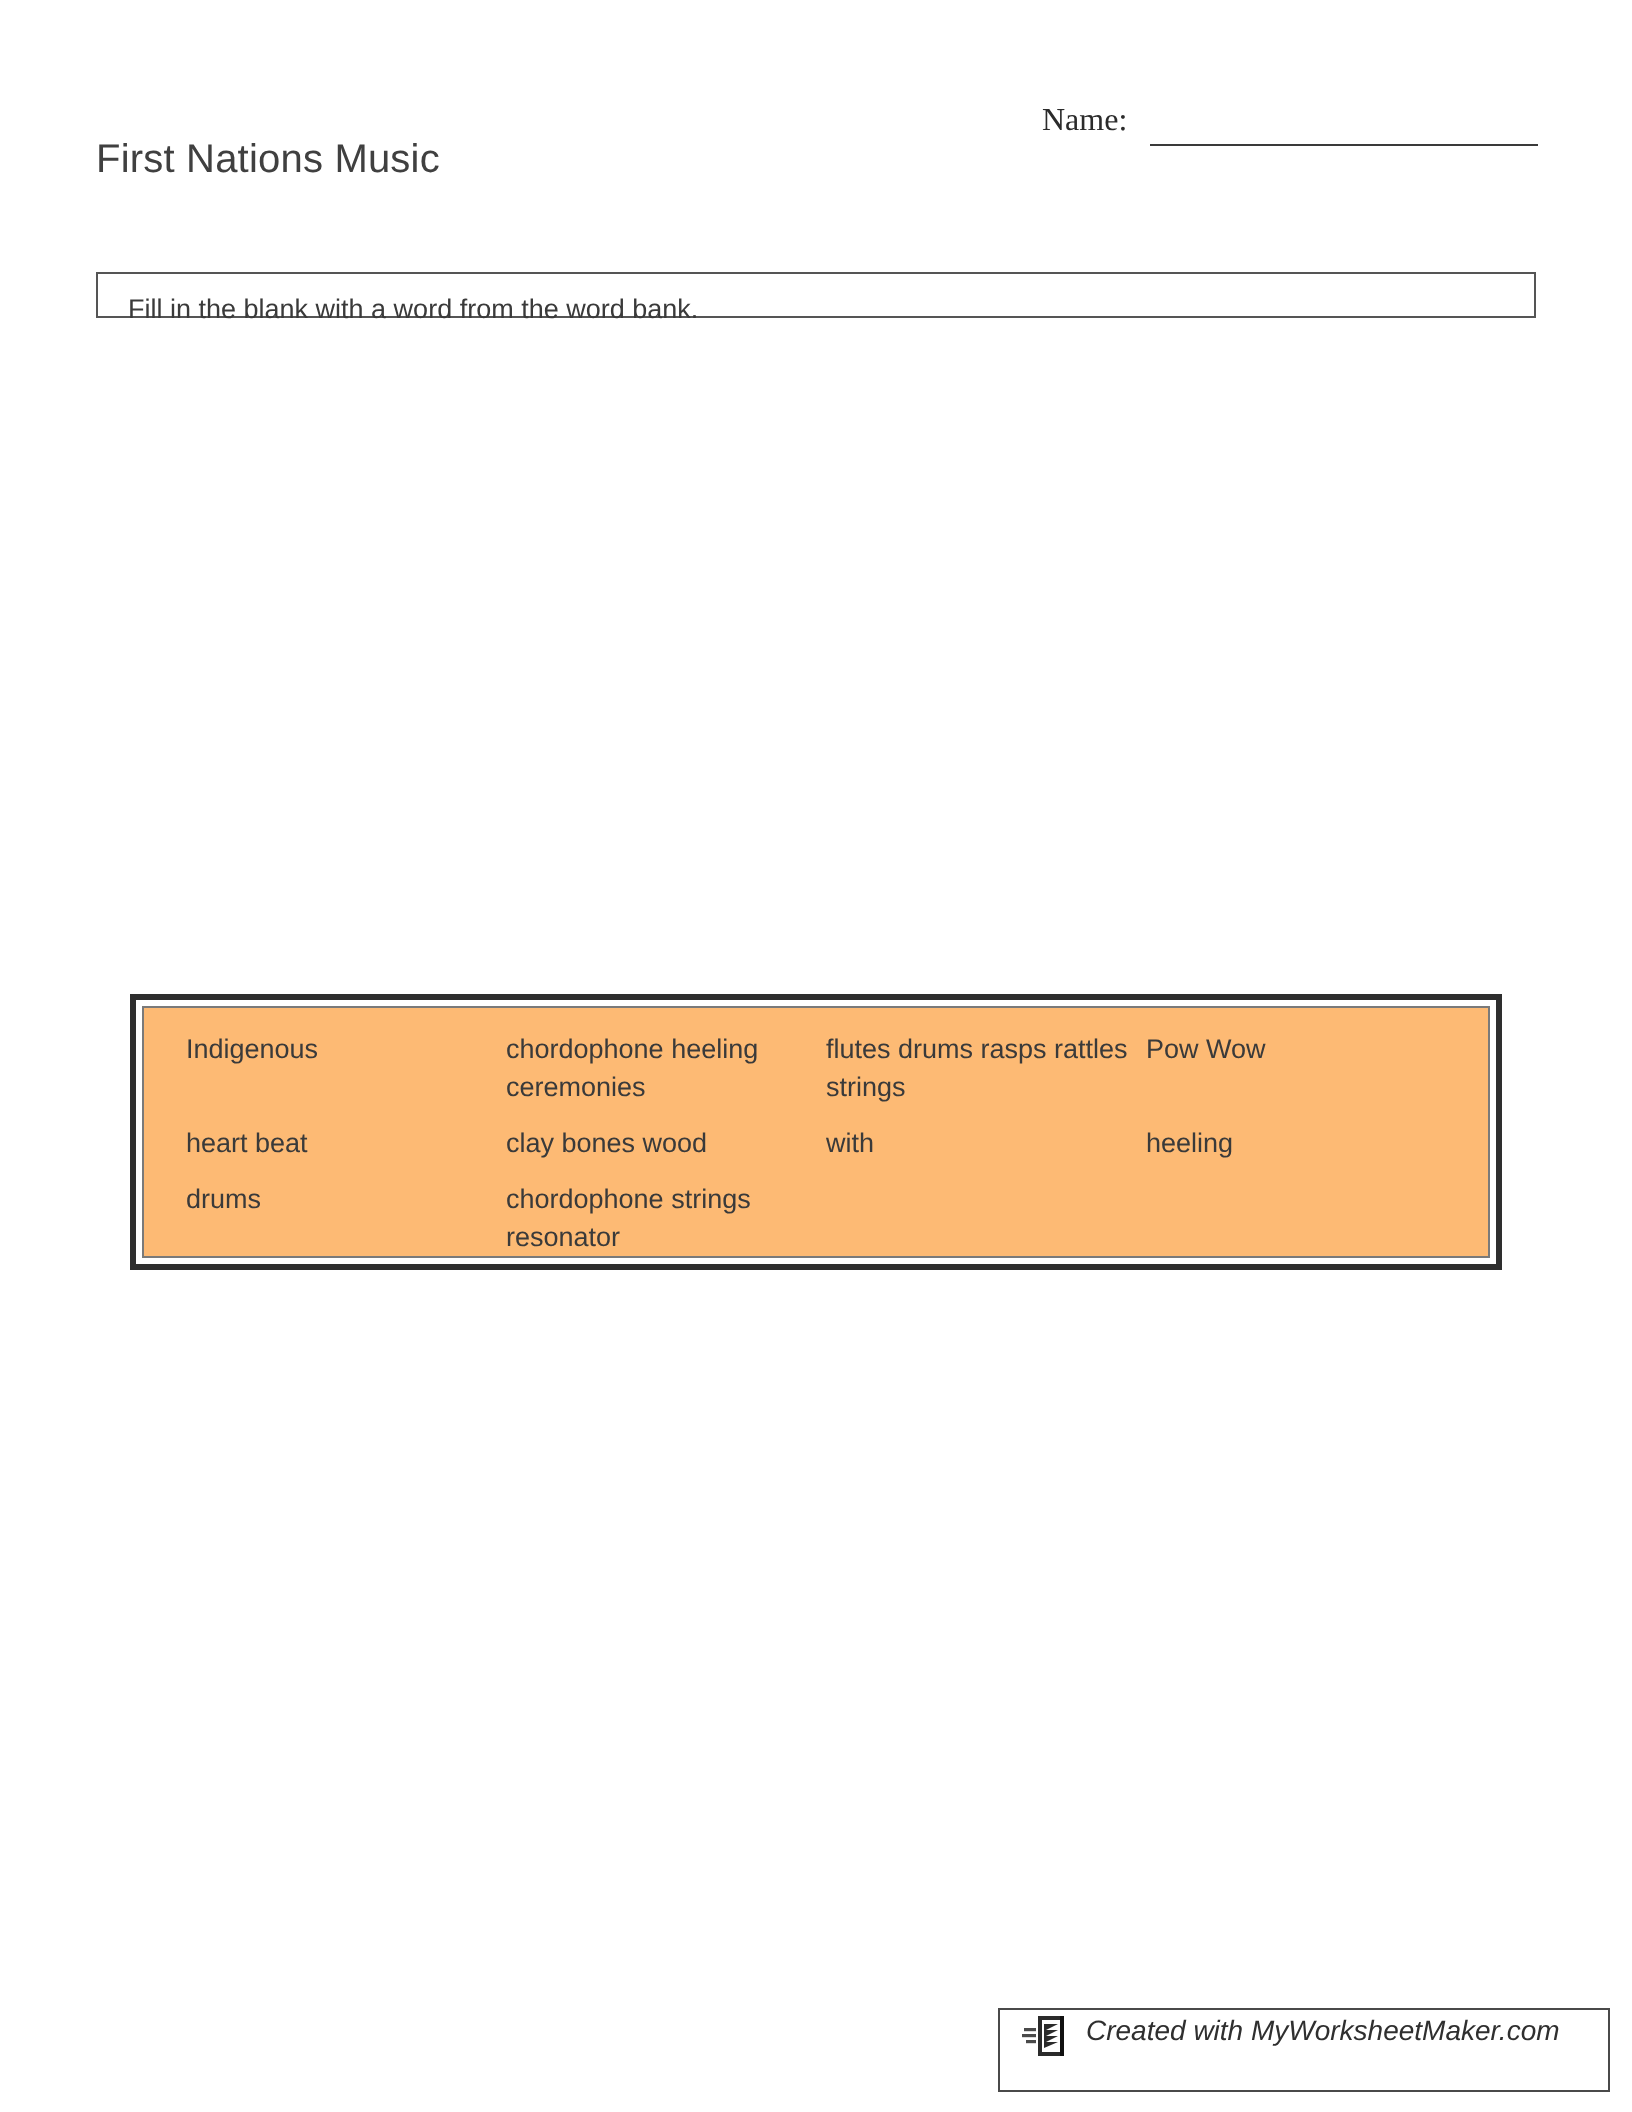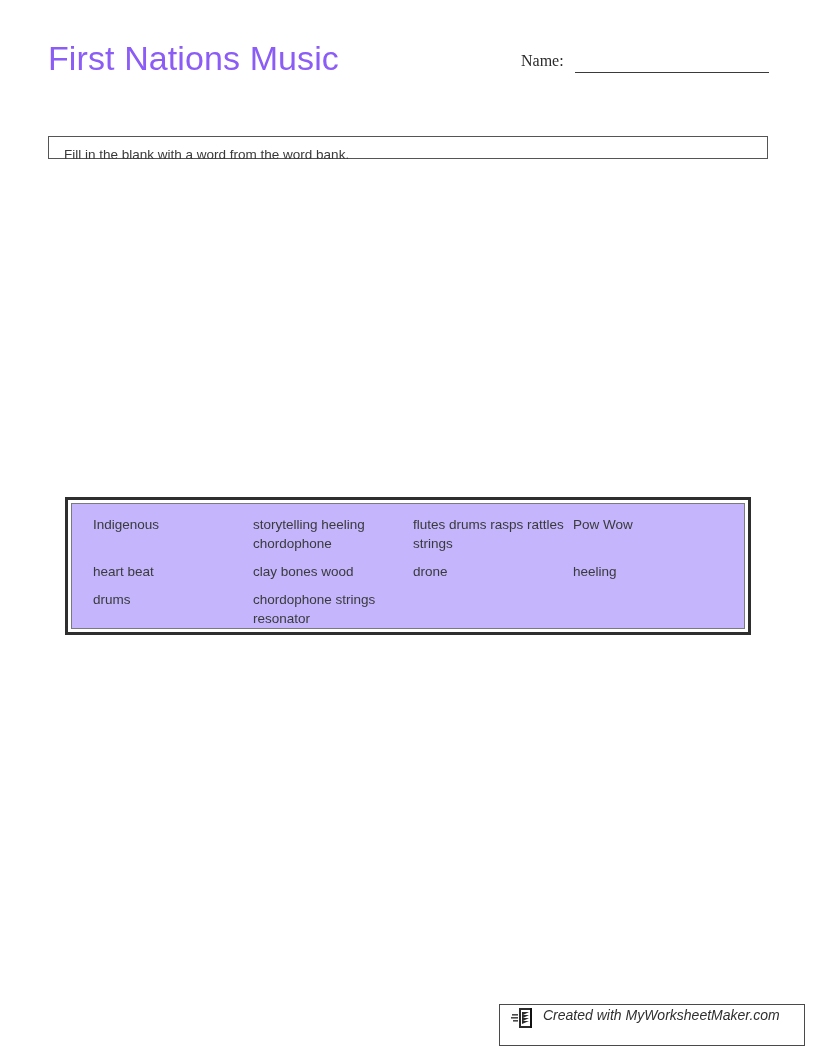--- a/index.html
+++ b/index.html
@@ -29,26 +29,26 @@
   .header {
     position: absolute;
     left: 0;
     top: 0;
     width: 816px;
     height: 110px;
   }
   .worksheet-title {
     position: absolute;
     left: 48px;
-    top: 38px;
-    font-size: 34px;
+    top: 60px;
+    font-size: 20px;
     font-weight: 300;
     line-height: 40px;
     letter-spacing: 0.1px;
-    color: #8b5cf6;
+    color: #404040;
     white-space: nowrap;
   }
   .name-block {
     position: absolute;
     left: 521px;
     top: 50px;
     width: 250px;
     height: 30px;
   }
   .name-label {
@@ -112,21 +112,21 @@
     border: 3px solid #2e2e2e;
     background: #ffffff;
     padding: 3px;
   }
   .wordbank-inner {
     position: relative;
     width: 100%;
     height: 100%;
     box-sizing: border-box;
     border: 1px solid #7a7a7a;
-    background: #c4b5fd;
+    background: #fdba74;
   }
   .wordbank-grid {
     position: absolute;
     left: 0;
     top: 0;
     width: 100%;
     height: 100%;
     display: grid;
     grid-template-columns: repeat(4, 160px);
     grid-auto-rows: min-content;
@@ -196,26 +196,26 @@
   <div class="instruction-box">
     <span class="instruction-text">Fill in the blank with a word from the word bank.</span>
   </div>
 
   <div class="questions-area"></div>
 
   <div class="wordbank">
     <div class="wordbank-inner">
       <div class="wordbank-grid">
         <div class="wordbank-cell">Indigenous</div>
-        <div class="wordbank-cell">storytelling heeling chordophone</div>
+        <div class="wordbank-cell">chordophone heeling ceremonies</div>
         <div class="wordbank-cell">flutes drums rasps rattles strings</div>
         <div class="wordbank-cell">Pow Wow</div>
         <div class="wordbank-cell">heart beat</div>
         <div class="wordbank-cell">clay bones wood</div>
-        <div class="wordbank-cell">drone</div>
+        <div class="wordbank-cell">with</div>
         <div class="wordbank-cell">heeling</div>
         <div class="wordbank-cell">drums</div>
         <div class="wordbank-cell">chordophone strings resonator</div>
         <div class="wordbank-cell"></div>
         <div class="wordbank-cell"></div>
       </div>
     </div>
   </div>
 
   <div class="footer-badge">

